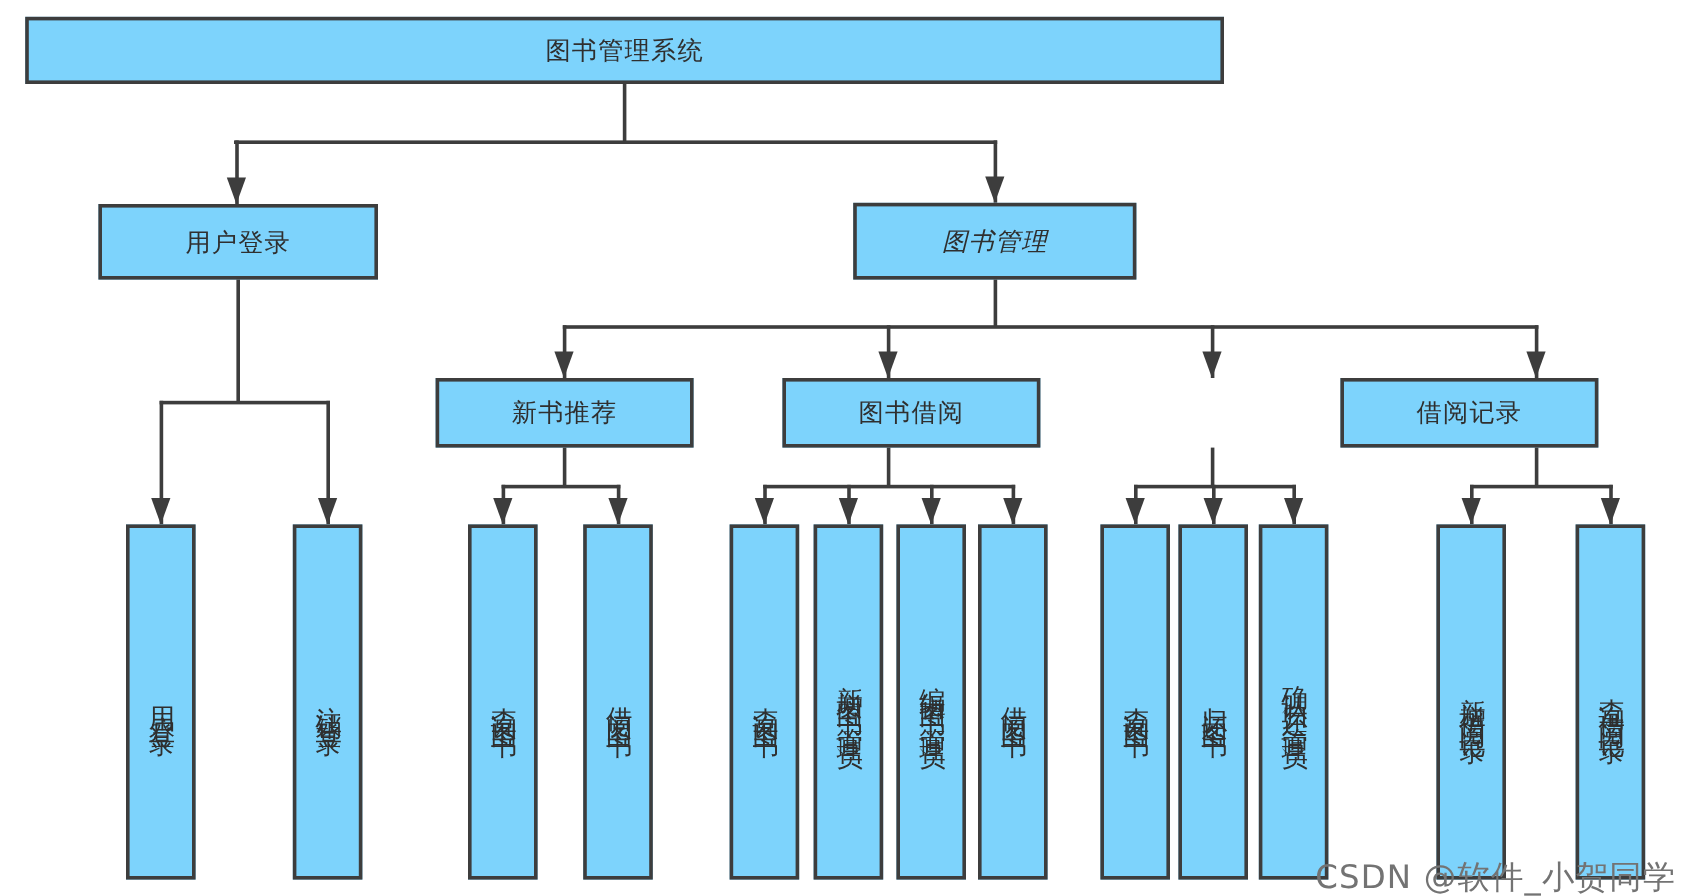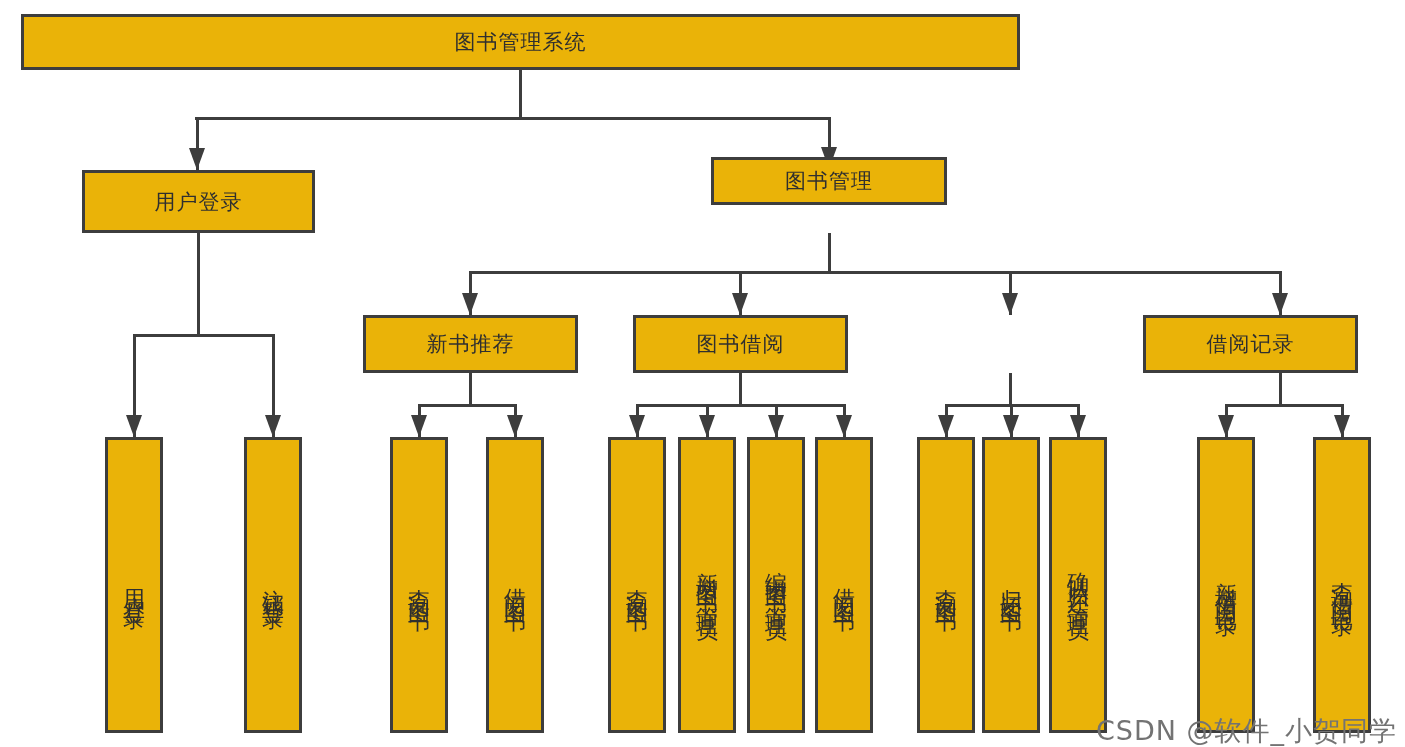--- a/index.html
+++ b/index.html
@@ -8,21 +8,21 @@
     width: 1405px;
     height: 747px;
     background: #ffffff;
     font-family: "DejaVu Sans", sans-serif;
     overflow: hidden;
   }
   .box {
     position: absolute;
     box-sizing: border-box;
     border: 3px solid #3d3d3d;
-    background: #eab308;
+    background: #7dd3fc;
     display: flex;
     align-items: center;
     justify-content: center;
   }
   .hbox span {
     font-size: 21px;
     color: #2f2f2f;
     letter-spacing: 1px;
     white-space: nowrap;
   }
@@ -77,43 +77,43 @@
   </div>
 
   <div class="line" style="left:519px; top:70px; width:3px; height:48px;"></div>
   <div class="line" style="left:195px; top:117px; width:636px; height:3px;"></div>
   <div class="arrow" style="left:195.5px; top:117px; height:53px;"></div>
   <div class="arrow" style="left:827.5px; top:117px; height:52px;"></div>
 
   <div class="box hbox l2" style="left:82px; top:170px; width:233px;">
     <span>用户登录</span>
   </div>
-  <div class="box hbox l2" style="left:711px; top:157px; width:236px; height:48px;">
+  <div class="box hbox l2" style="left:711px; top:169px; width:236px; height:64px;font-style:italic;">
     <span>图书管理</span>
   </div>
 
   <div class="line" style="left:196.5px; top:233px; width:3px; height:103px;"></div>
   <div class="line" style="left:132.5px; top:334px; width:142px; height:3px;"></div>
   <div class="arrow" style="left:132.5px; top:334px; height:103px;"></div>
   <div class="arrow" style="left:271.5px; top:334px; height:103px;"></div>
 
   <div class="line" style="left:827.5px; top:233px; width:3px; height:40px;"></div>
   <div class="line" style="left:468.5px; top:271px; width:813px; height:3px;"></div>
   <div class="arrow" style="left:468.5px; top:271px; height:44px;"></div>
   <div class="arrow" style="left:738.5px; top:271px; height:44px;"></div>
   <div class="arrow" style="left:1008.5px; top:271px; height:44px;"></div>
   <div class="arrow" style="left:1278.5px; top:271px; height:44px;"></div>
 
   <div class="box hbox l3" style="left:363px;justify-content:center;">
     <span>新书推荐</span>
   </div>
-  <div class="box hbox l3" style="left:633px;">
+  <div class="box hbox l3" style="left:652px;">
     <span>图书借阅</span>
   </div>
-  <div class="box hbox l3" style="left:1143px;">
+  <div class="box hbox l3" style="left:1117px;">
     <span>借阅记录</span>
   </div>
 
   <div class="line" style="left:468.5px; top:373px; width:3px; height:33px;"></div>
   <div class="line" style="left:417.5px; top:404px; width:99px; height:3px;"></div>
   <div class="arrow" style="left:417.5px; top:404px; height:33px;"></div>
   <div class="arrow" style="left:513.5px; top:404px; height:33px;"></div>
 
   <div class="line" style="left:738.5px; top:373px; width:3px; height:33px;"></div>
   <div class="line" style="left:635.5px; top:404px; width:210px; height:3px;"></div>

